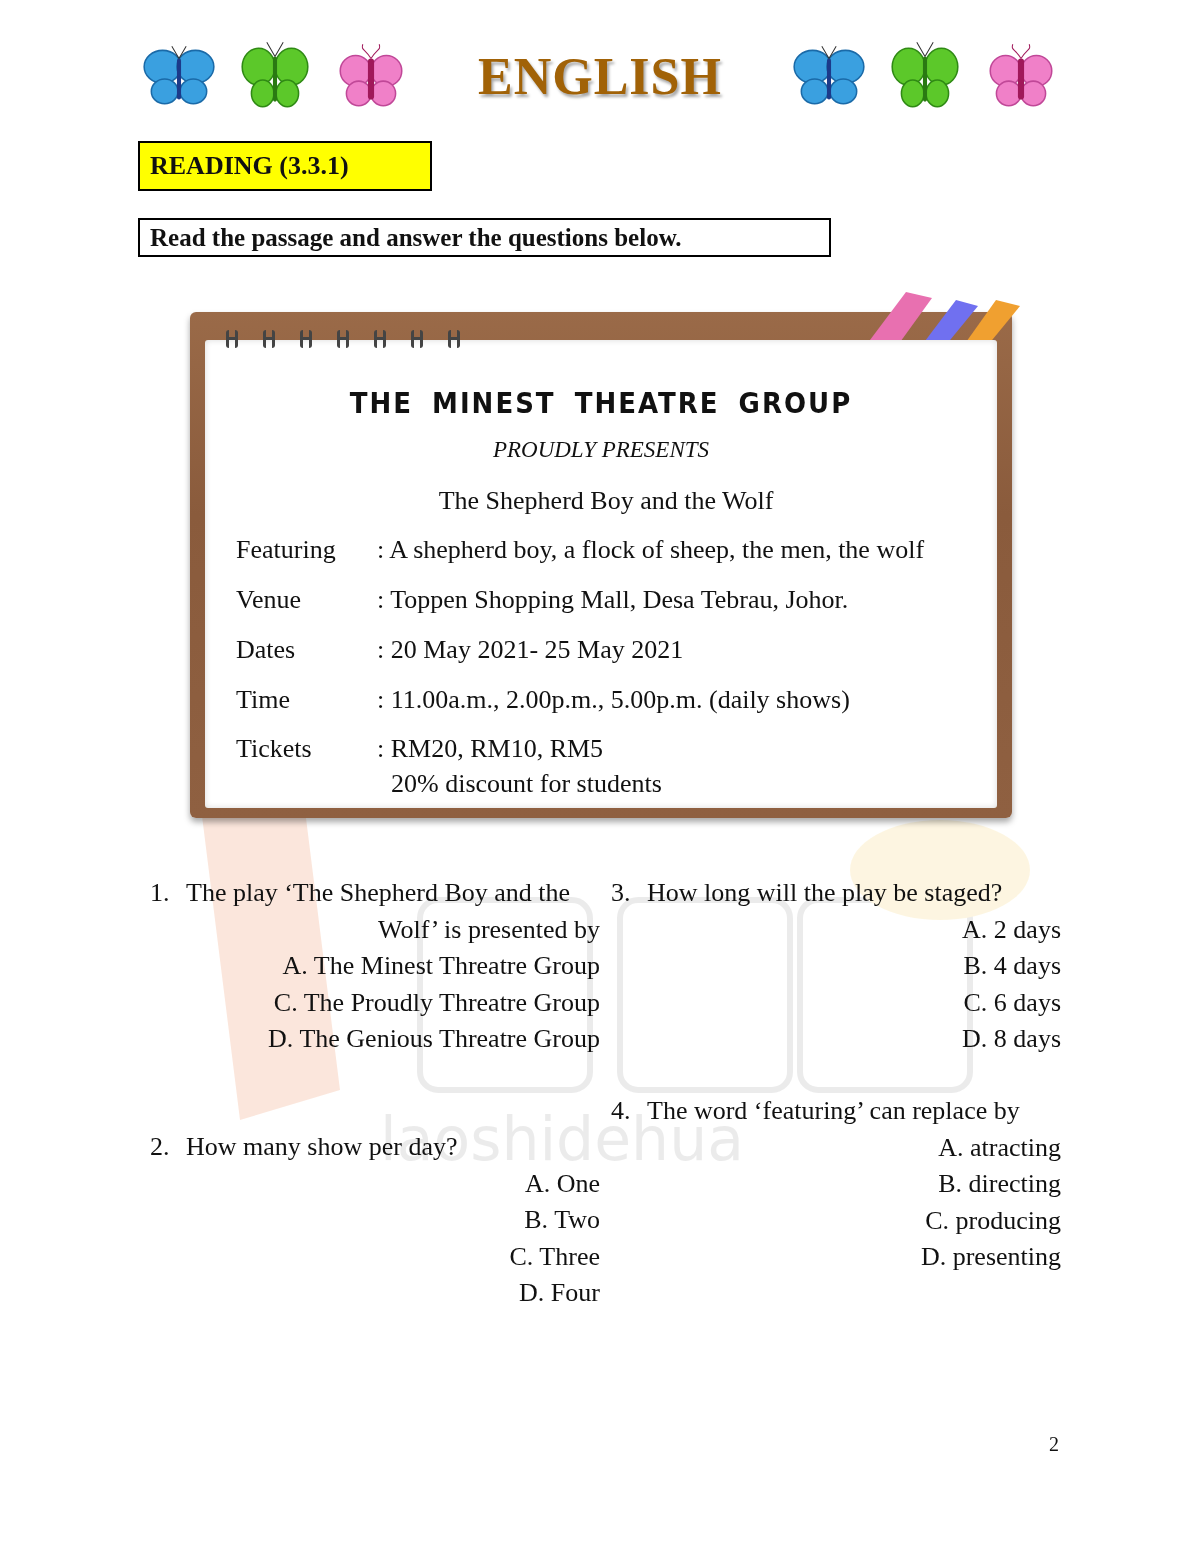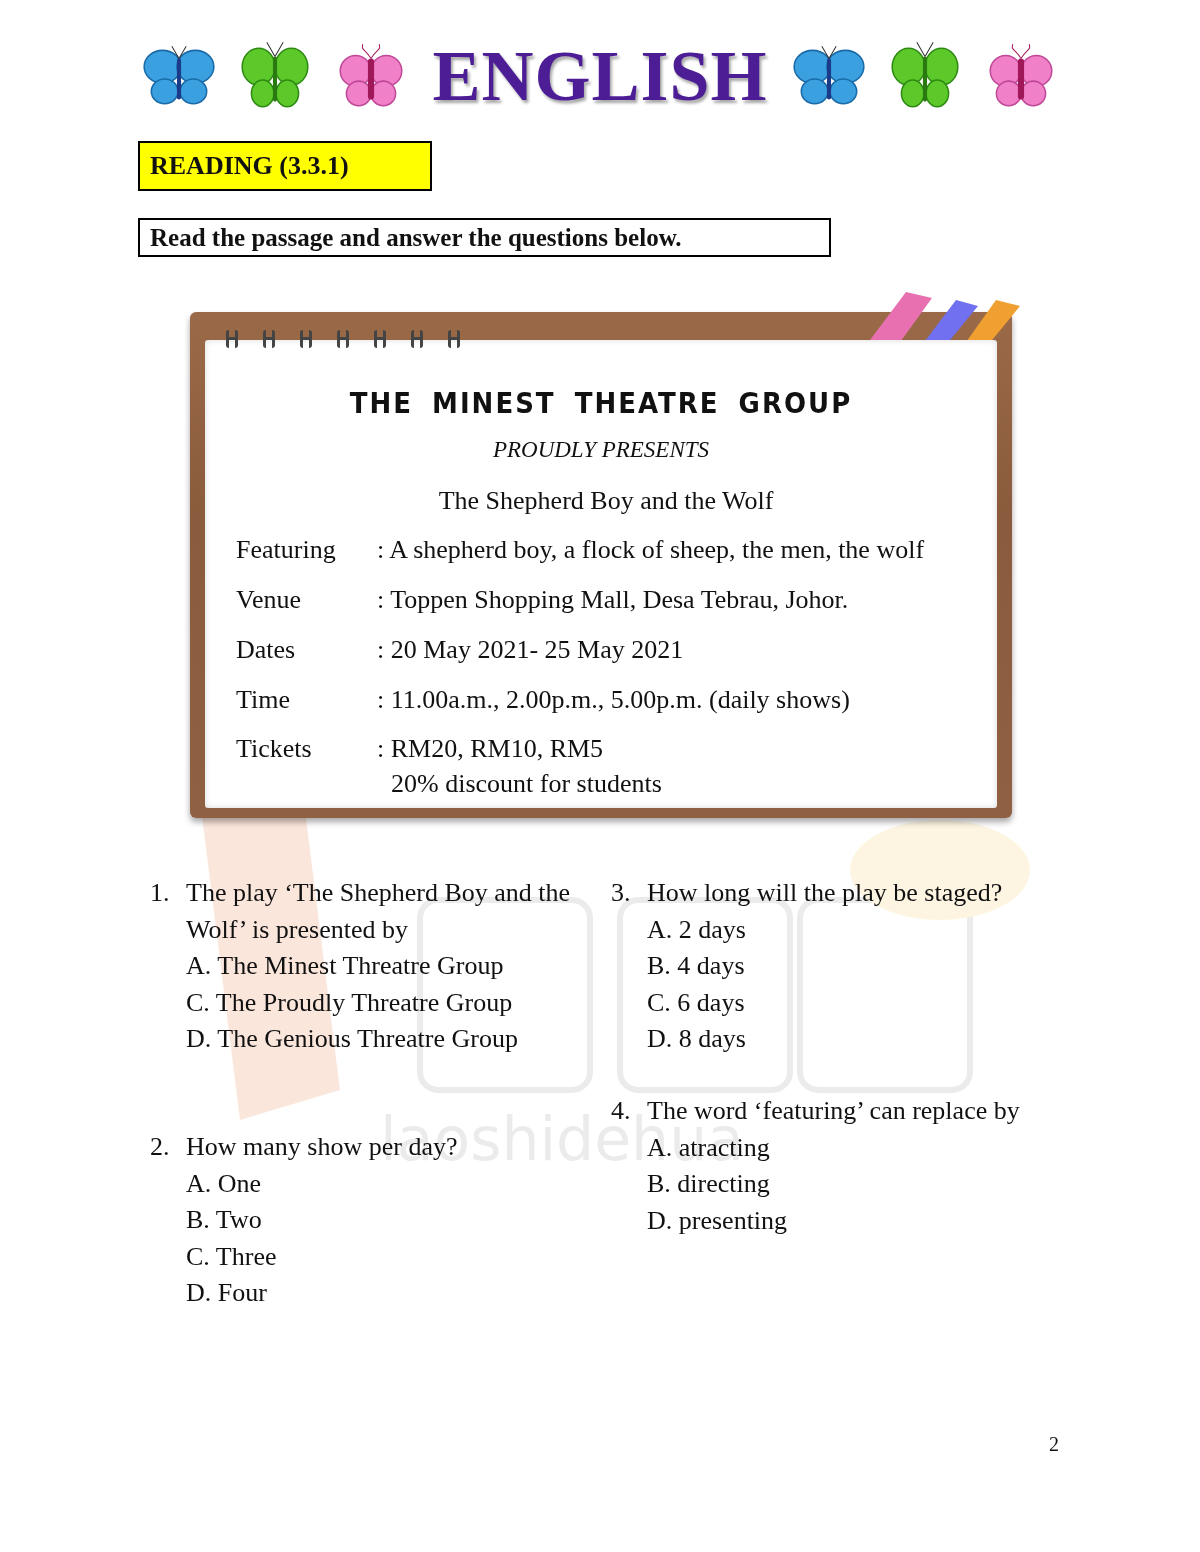--- a/index.html
+++ b/index.html
@@ -4,21 +4,21 @@
 <style>
   * { box-sizing: border-box; margin: 0; padding: 0; }
   html, body { width: 1200px; height: 1552px; background: #ffffff; overflow: hidden; }
   body { position: relative; font-family: "Liberation Serif", "DejaVu Serif", serif; color: #111; }
 
   
   .banner { position: absolute; left: 138px; top: 34px; width: 924px; height: 84px; display: flex; align-items: center; justify-content: space-between; }
   .bf-group { display: flex; align-items: center; gap: 14px; }
   .bf { width: 82px; height: 72px; position: relative; }
   .bf svg { width: 100%; height: 100%; }
-  .banner-title { font-family: "Liberation Serif", serif; font-weight: bold; font-size: 72px; letter-spacing: 1px; color: #4c1d95; text-shadow: 2px 3px 3px rgba(0,0,0,0.35); }
+  .banner-title { font-family: "Liberation Serif", serif; font-weight: bold; font-size: 52px; letter-spacing: 1px; color: #a16207; text-shadow: 2px 3px 3px rgba(0,0,0,0.35); }
 
   
   .reading-tag { position: absolute; left: 138px; top: 141px; width: 294px; height: 50px; background: #ffff00; border: 2px solid #000; font-weight: bold; font-size: 26px; line-height: 46px; padding-left: 10px; }
 
   
   .instruction { position: absolute; left: 138px; top: 218px; width: 693px; height: 39px; border: 2px solid #000; font-weight: bold; font-size: 25px; line-height: 35px; padding-left: 10px; }
 
   
   .watermark { position: absolute; left: 180px; top: 760px; width: 900px; height: 420px; pointer-events: none; opacity: 0.16; }
 
@@ -34,21 +34,21 @@
   .poster-sub { position: absolute; left: 205px; width: 792px; top: 437px; text-align: center; font-style: italic; font-size: 23px; letter-spacing: 0px; }
   .poster-play { position: absolute; left: 205px; width: 802px; top: 486px; text-align: center; font-size: 26px; }
   .detail { position: absolute; left: 236px; font-size: 26px; display: flex; }
   .detail .lbl { width: 141px; }
   .detail .val { white-space: nowrap; }
 
   
   .q { position: absolute; font-size: 26px; line-height: 36.5px; }
   .q .stem { display: flex; }
   .q .num { width: 36px; }
-  .q .opt { padding-left: 36px; }
+  .q .opt { padding-left: 36px; text-align: right; }
   .q1 { left: 150px; top: 875px; width: 450px; }
   .q2 { left: 150px; top: 1129px; width: 450px; }
   .q3 { left: 611px; top: 875px; width: 450px; }
   .q4 { left: 611px; top: 1093px; width: 450px; }
 
   .page-num { position: absolute; left: 1049px; top: 1433px; font-size: 20px; }
 </style>
 </head>
 <body>
 
@@ -222,16 +222,17 @@
   <div class="opt">D. 8 days</div>
 </div>
 
 <div class="q q4">
   <div class="stem">
       <span class="num">4.</span>
       <span>The word ‘featuring’ can replace by</span>
     </div>
   <div class="opt">A. atracting</div>
   <div class="opt">B. directing</div>
+  <div class="opt">C. producing</div>
   <div class="opt">D. presenting</div>
 </div>
 
 <div class="page-num">2</div>
 
 </body></html>

